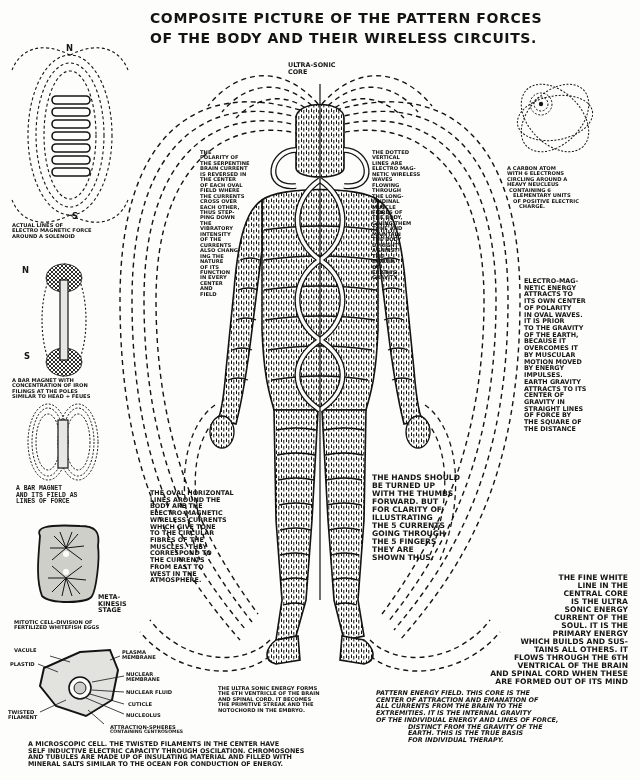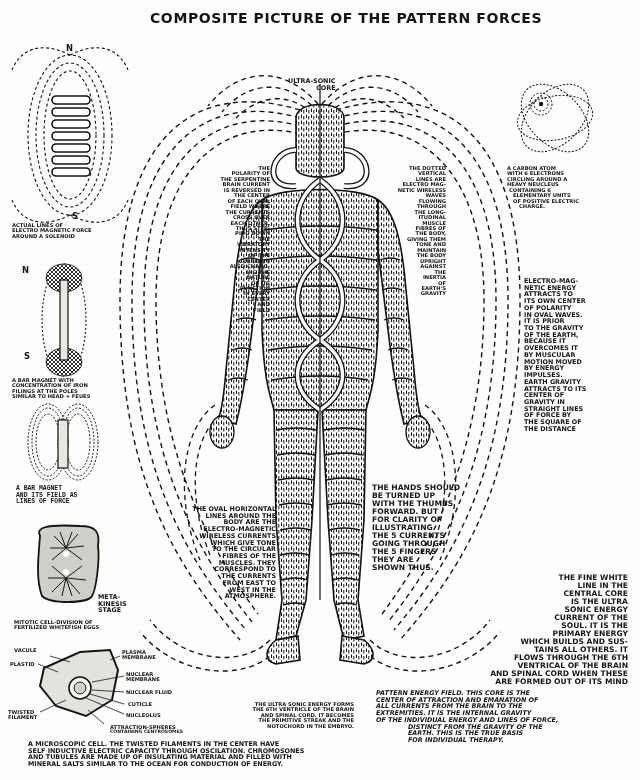--- a/index.html
+++ b/index.html
@@ -9,21 +9,21 @@
            font-family: "DejaVu Sans", sans-serif; font-weight: bold;
            font-size: 14px; letter-spacing: 0.6px; line-height: 20px; }
   .title div { white-space: nowrap; }
   .lbl { position: absolute; font-family: "DejaVu Sans", sans-serif; font-weight: bold;
          text-transform: uppercase; color: #161616; line-height: 1.05; }
   .lbl div { white-space: nowrap; }
   .xs { font-size: 5.2px; }
   .s  { font-size: 6.4px; }
   .m  { font-size: 7.6px; }
   .l  { font-size: 8.4px; }
-  .ctr { text-align: right; margin-top: 16px; }
+  .ctr { text-align: left; }
   svg.art { position: absolute; left: 0; top: 0; }
 </style>
 </head>
 <body>
 
 <svg class="art" width="640" height="780" viewBox="0 0 640 780">
   <defs>
     <marker id="arr" markerWidth="6" markerHeight="6" refX="3" refY="3" orient="auto">
       <path d="M0,0 L6,3 L0,6 z" fill="#141414"></path>
     </marker>
@@ -212,20 +212,21 @@
     <ellipse cx="555" cy="118" rx="40" ry="26" transform="rotate(45 555 118)"></ellipse>
     <ellipse cx="555" cy="118" rx="40" ry="26" transform="rotate(-45 555 118)"></ellipse>
     <circle cx="541" cy="104" r="11"></circle>
     <circle cx="541" cy="104" r="7"></circle>
   </g>
   <circle cx="541" cy="104" r="2.2" fill="#141414"></circle>
 </svg>
 
 <div class="title">
   <div>COMPOSITE PICTURE OF THE PATTERN FORCES</div>
+  <div>OF THE BODY AND THEIR WIRELESS CIRCUITS.</div>
 </div>
 
 <div class="lbl s ctr" style="left:288px; top:62px;">
   <div>ULTRA-SONIC</div>
   <div>CORE</div>
 </div>
 
 <div class="lbl l" style="left:66px; top:44px;">N</div>
 <div class="lbl l" style="left:72px; top:212px;">S</div>
 <div class="lbl xs" style="left:12px; top:223px;">
@@ -391,21 +392,21 @@
   <div>TO THE CIRCULAR</div>
   <div>FIBRES OF THE</div>
   <div>MUSCLES. THEY</div>
   <div>CORRESPOND TO</div>
   <div>THE CURRENTS</div>
   <div>FROM EAST TO</div>
   <div>WEST IN THE</div>
   <div>ATMOSPHERE.</div>
 </div>
 
-<div class="lbl m" style="left:372px; top:484px;">
+<div class="lbl m" style="left:372px; top:474px;">
   <div>THE HANDS SHOULD</div>
   <div>BE TURNED UP</div>
   <div>WITH THE THUMBS</div>
   <div>FORWARD. BUT</div>
   <div>FOR CLARITY OF</div>
   <div>ILLUSTRATING</div>
   <div>THE 5 CURRENTS</div>
   <div>GOING THROUGH</div>
   <div>THE 5 FINGERS</div>
   <div>THEY ARE</div>

